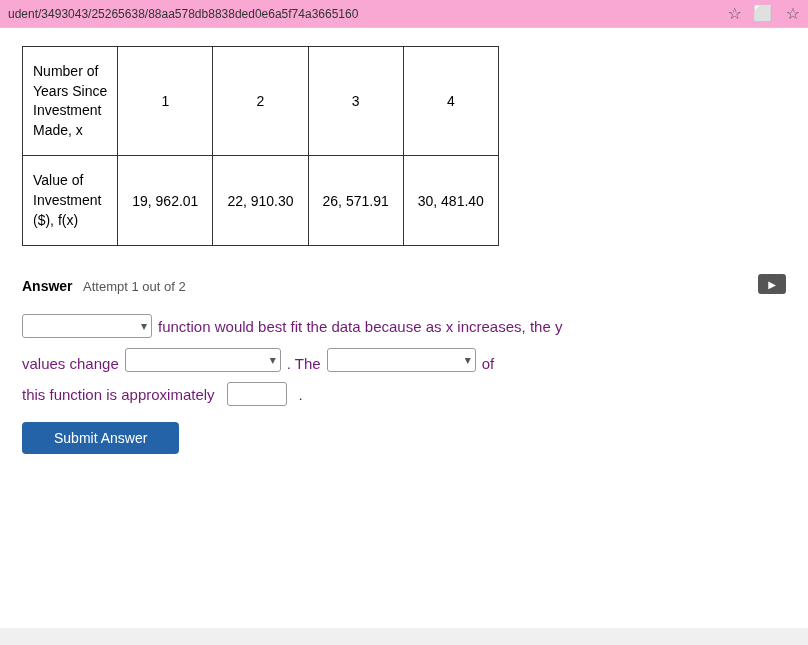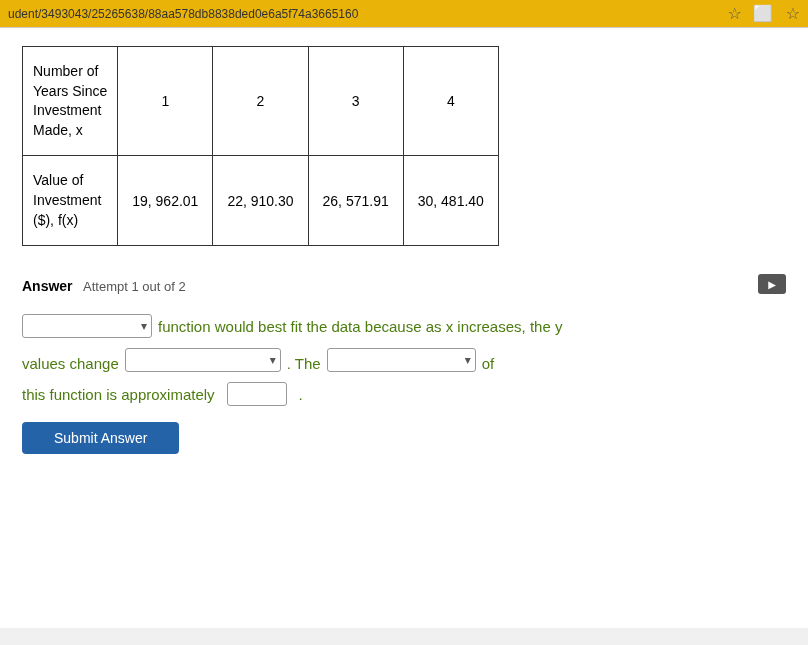--- a/index.html
+++ b/index.html
@@ -6,21 +6,21 @@
 
     body {
       font-family: Arial, sans-serif;
       background: #f0f0f0;
       width: 808px;
       min-height: 645px;
       overflow: hidden;
     }
 
     .top-bar {
-      background: #eab308;
+      background: #f9a8d4;
       padding: 4px 8px;
       display: flex;
       align-items: center;
       justify-content: space-between;
       border-bottom: 1px solid #ccc;
       font-size: 13px;
     }
 
     .top-bar-url {
       color: #333;
@@ -160,21 +160,21 @@
     .small-input {
       border: 1px solid #999;
       border-radius: 3px;
       padding: 3px 6px;
       font-size: 14px;
       width: 60px;
     }
 
     .static-text {
       font-size: 15px;
-      color: #4d7c0f;
+      color: #701a75;
     }
 
     .video-icon {
       width: 28px;
       height: 20px;
       background: #555;
       border-radius: 3px;
       display: flex;
       align-items: center;
       justify-content: center;

